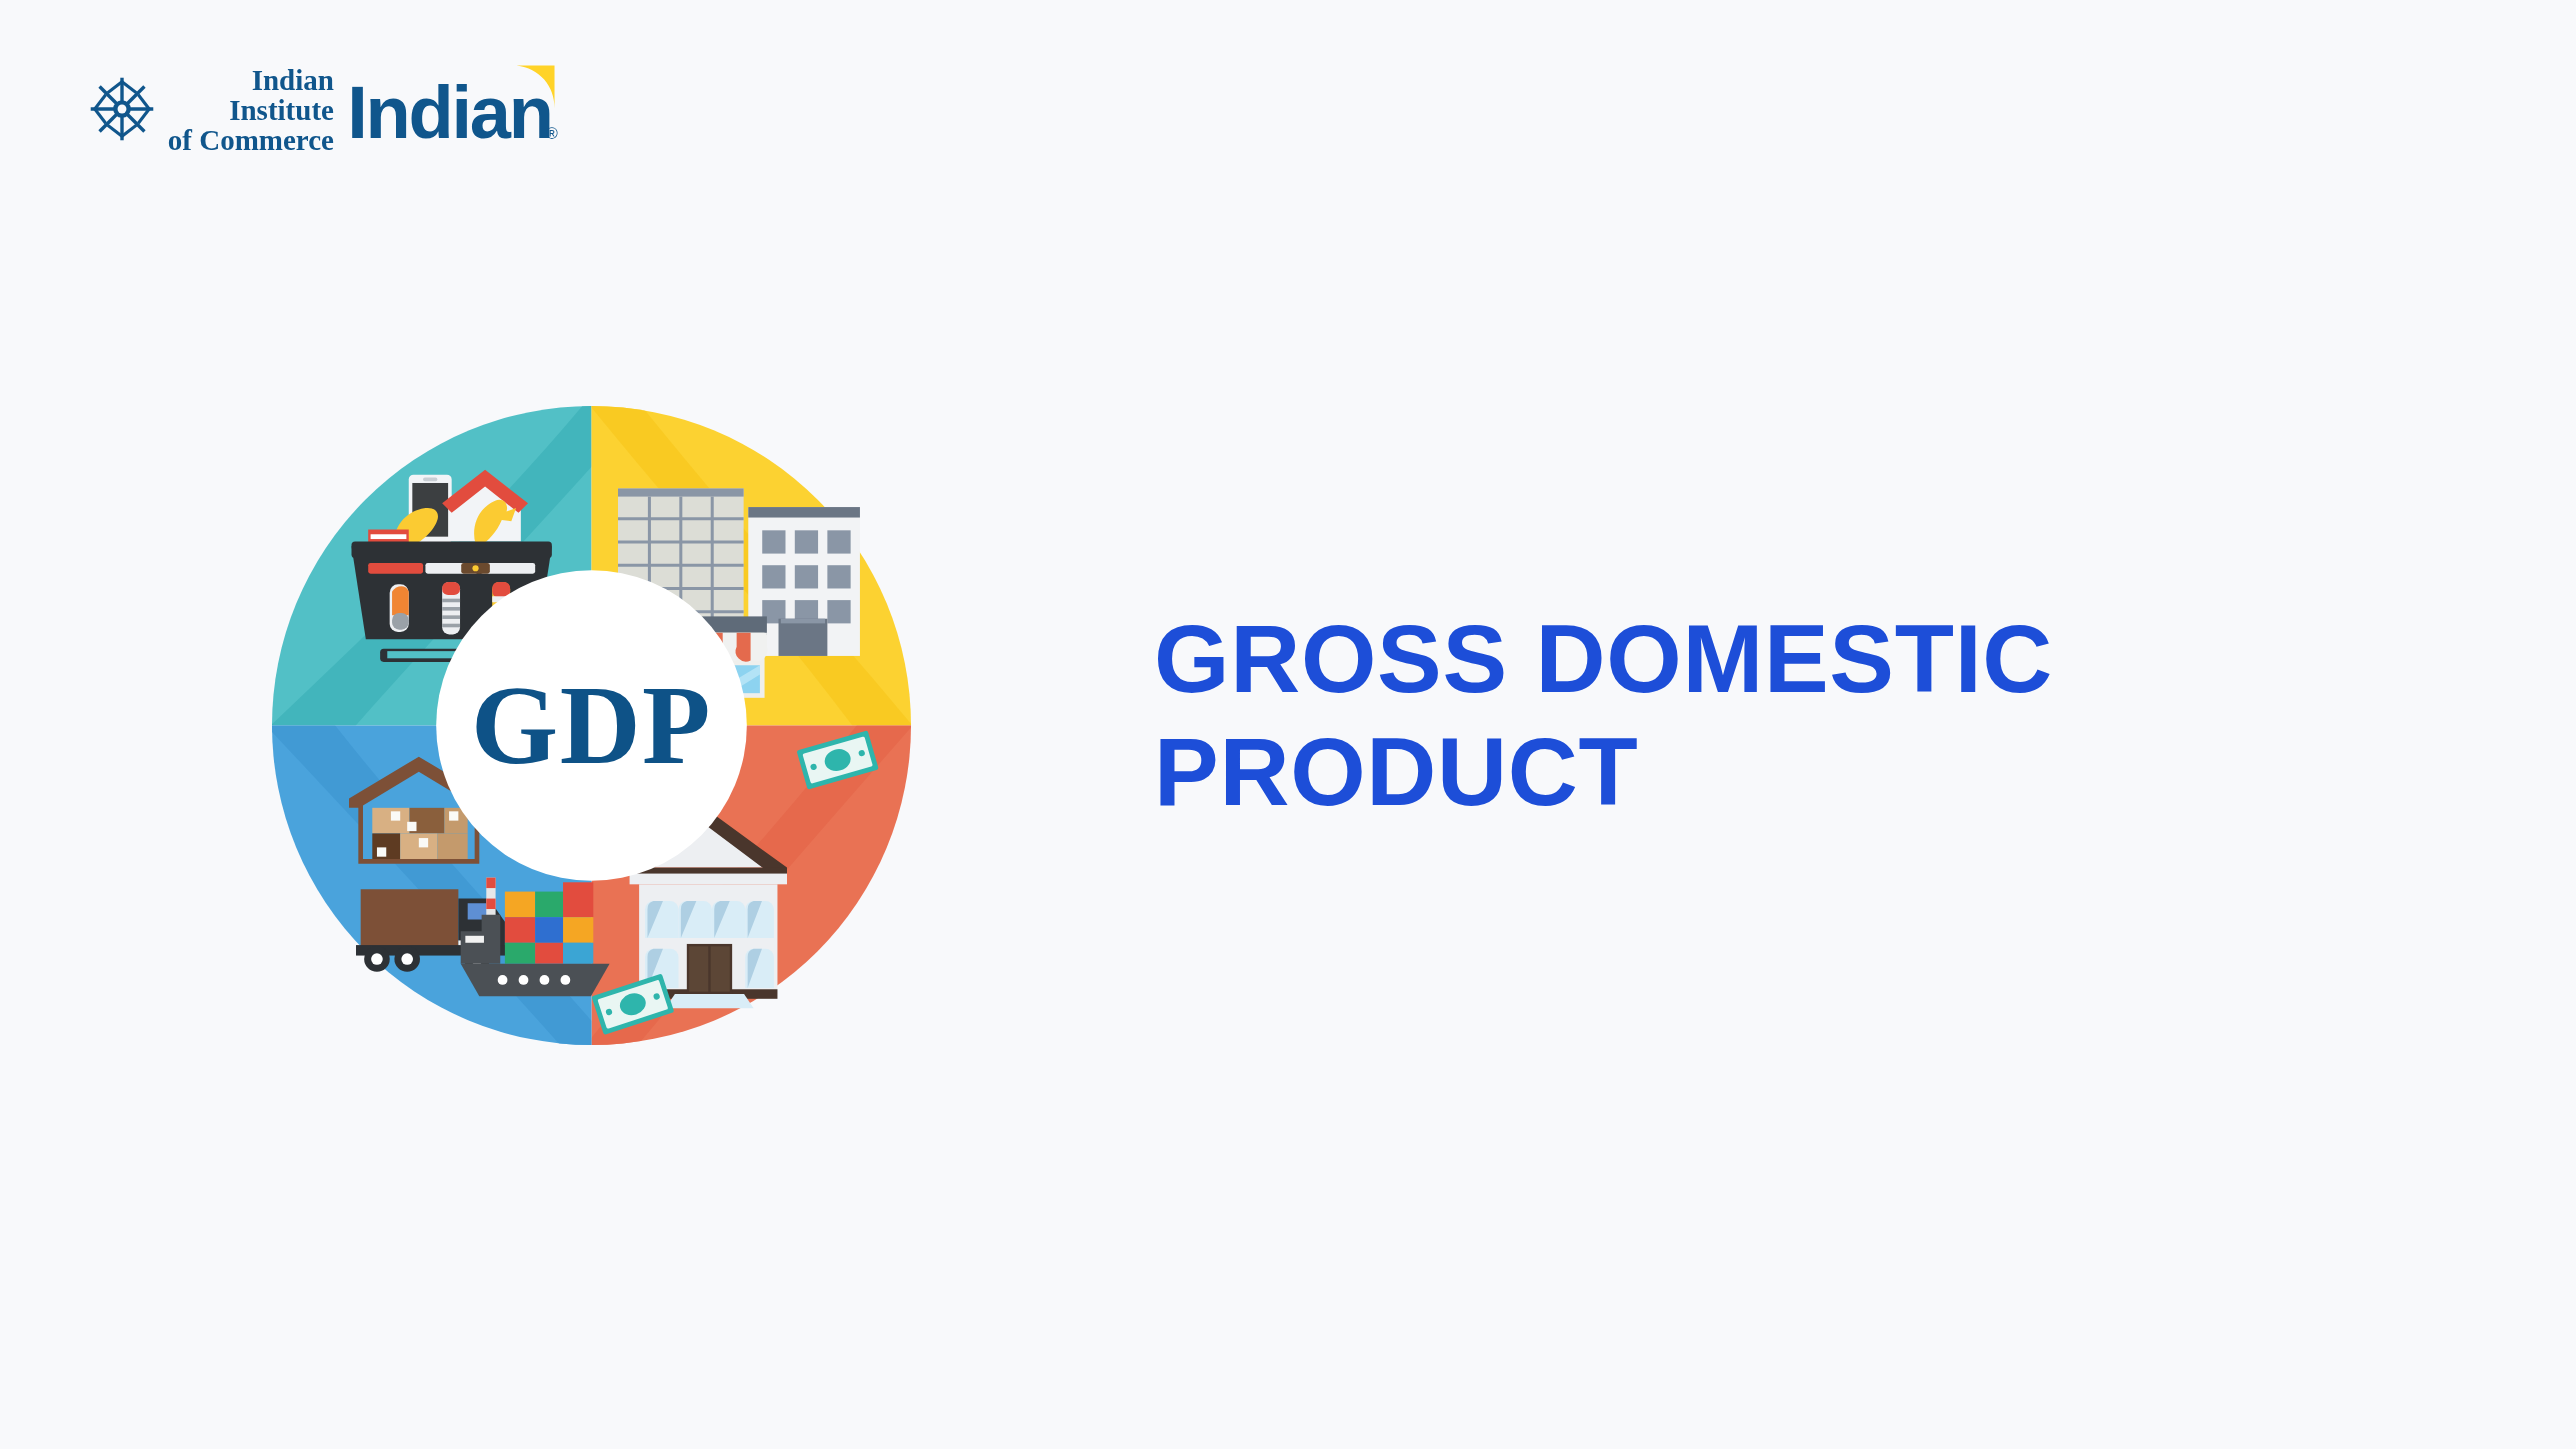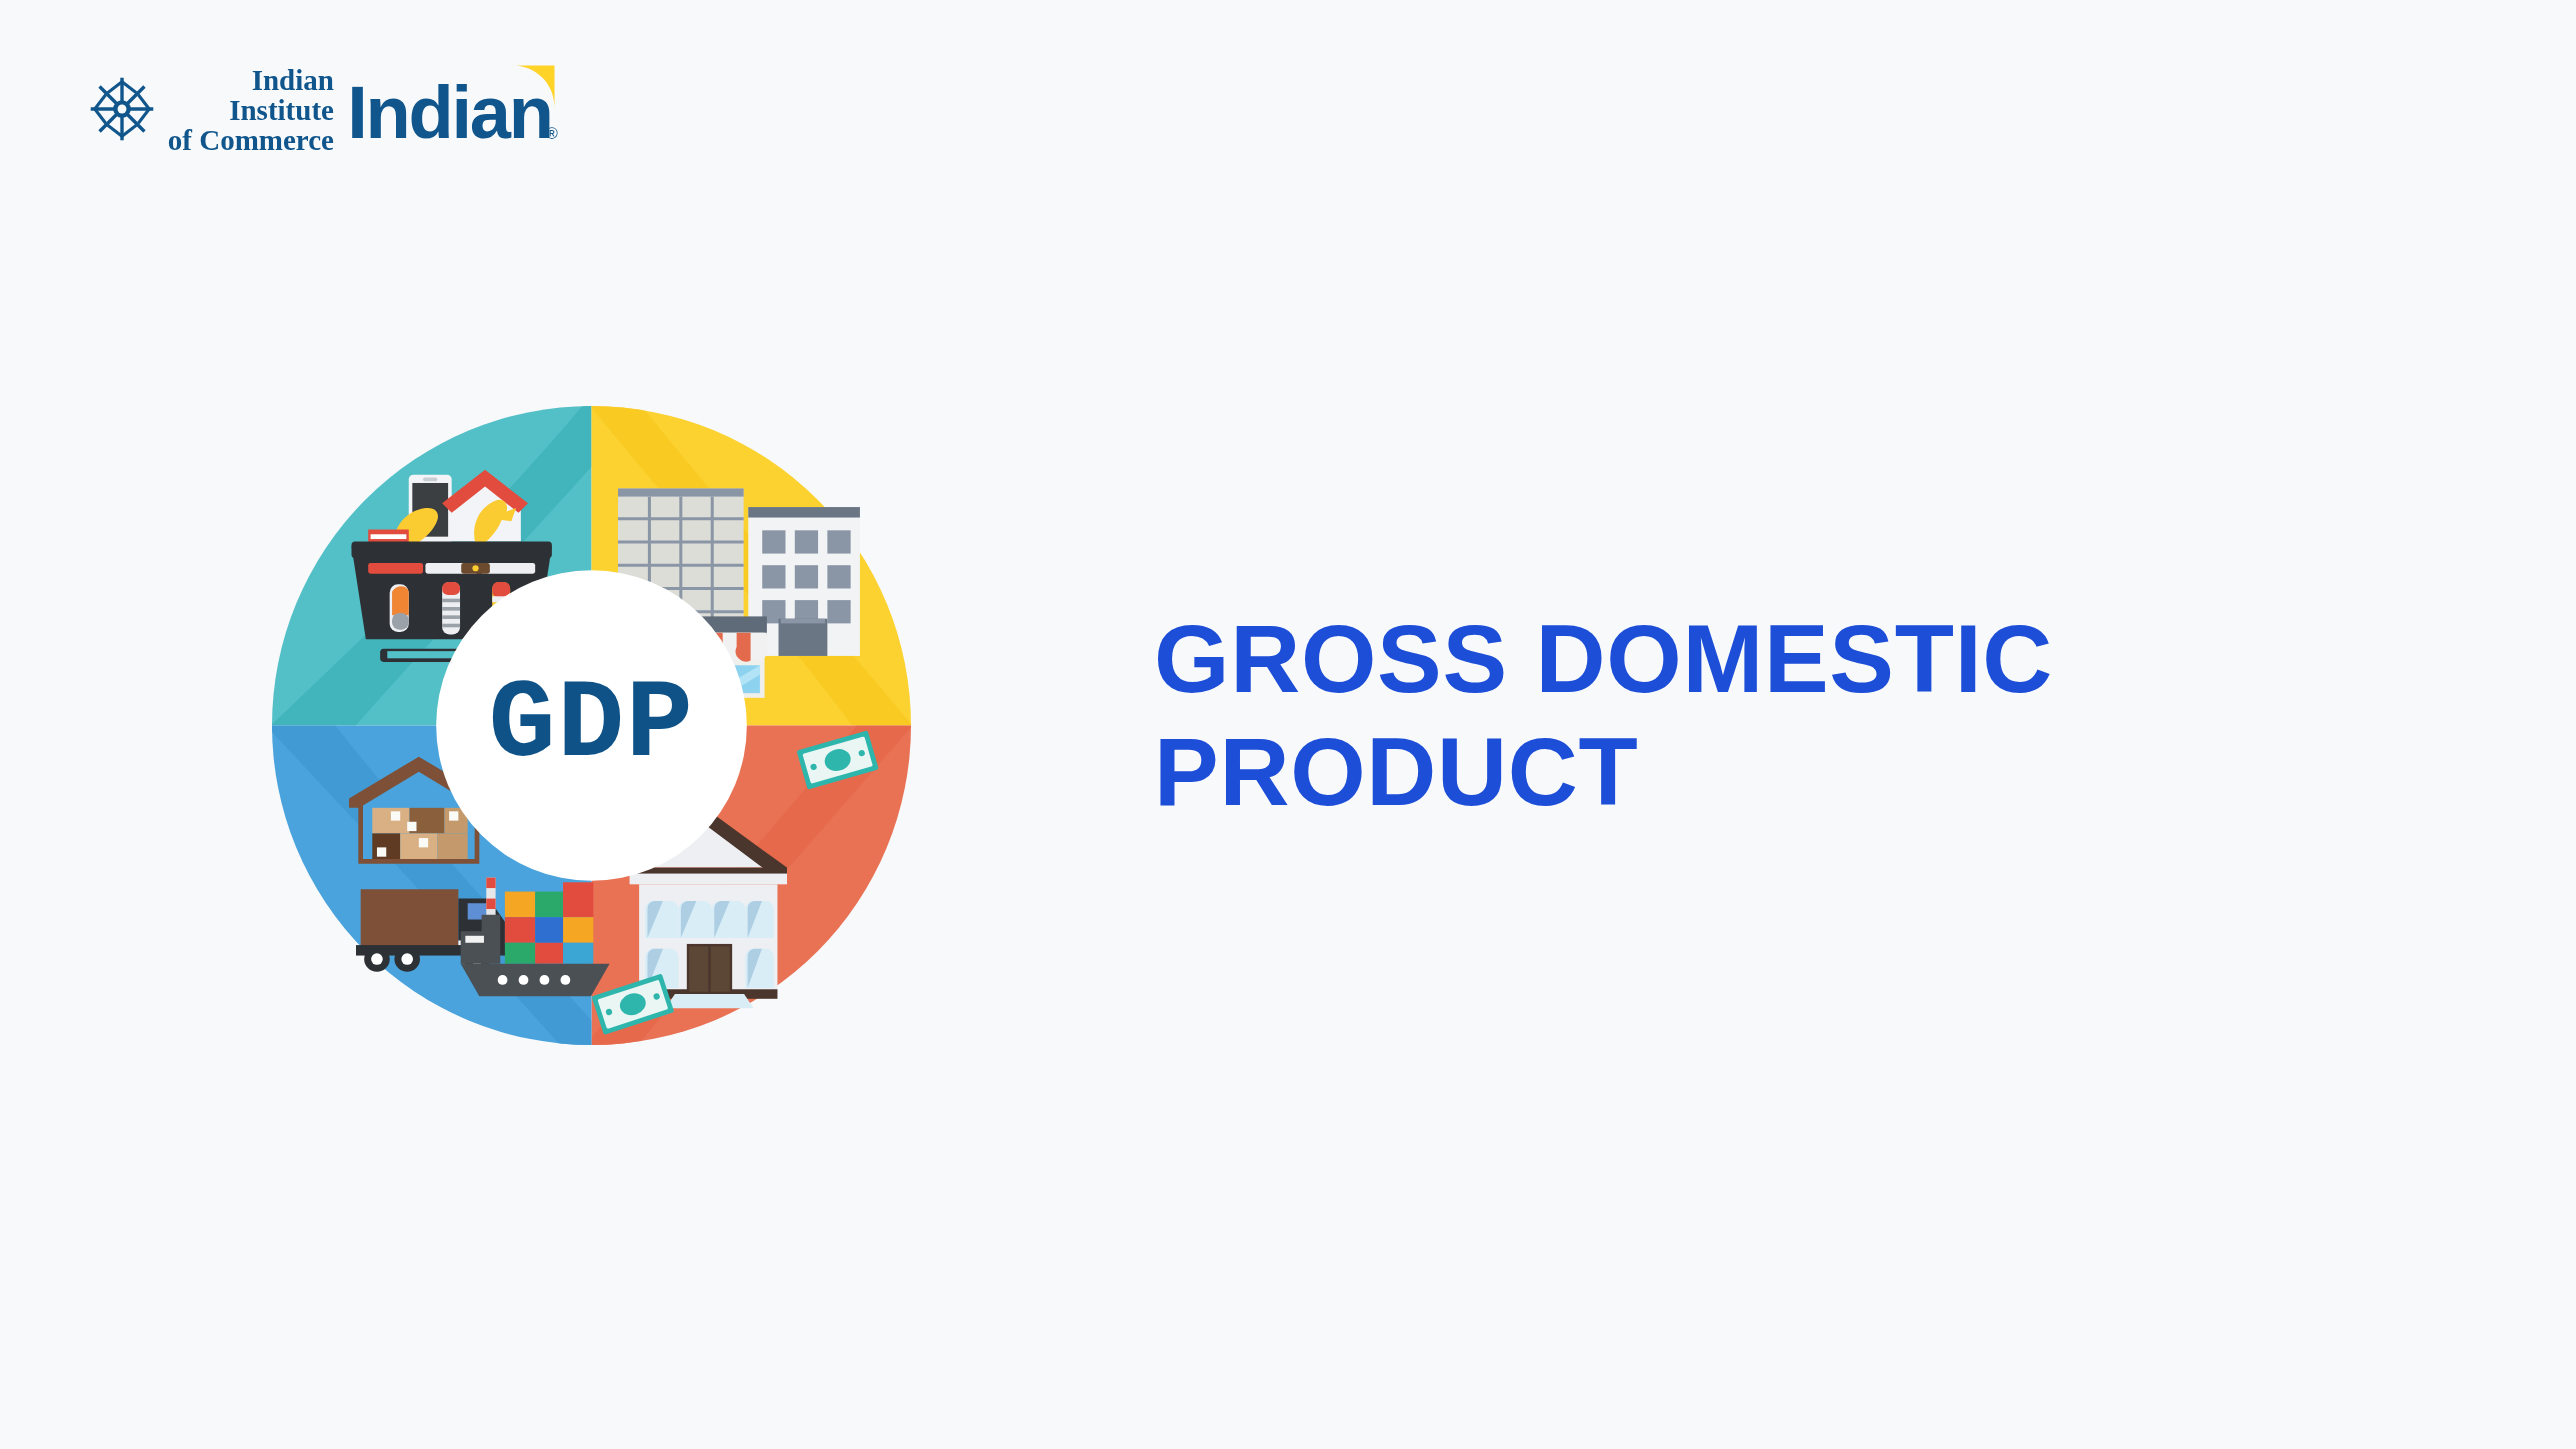--- a/index.html
+++ b/index.html
@@ -60,21 +60,21 @@
   #gdp-donut {
     position:absolute;
     left:272px; top:406px;
     width:639px; height:639px;
   }
   #gdp-donut svg { display:block; width:100%; height:100%; }
   #gdp-center-label {
     position:absolute;
     left:0; top:0; width:100%; height:100%;
     display:flex; align-items:center; justify-content:center;
-    font-family:Liberation Mono, monospace;
+    font-family:Liberation Serif, serif;
     font-weight:bold;
     font-size:112px;
     letter-spacing:1.5px;
     color:#0E5287;
     pointer-events:none;
   }
 
   
   #page-title {
     position:absolute;

